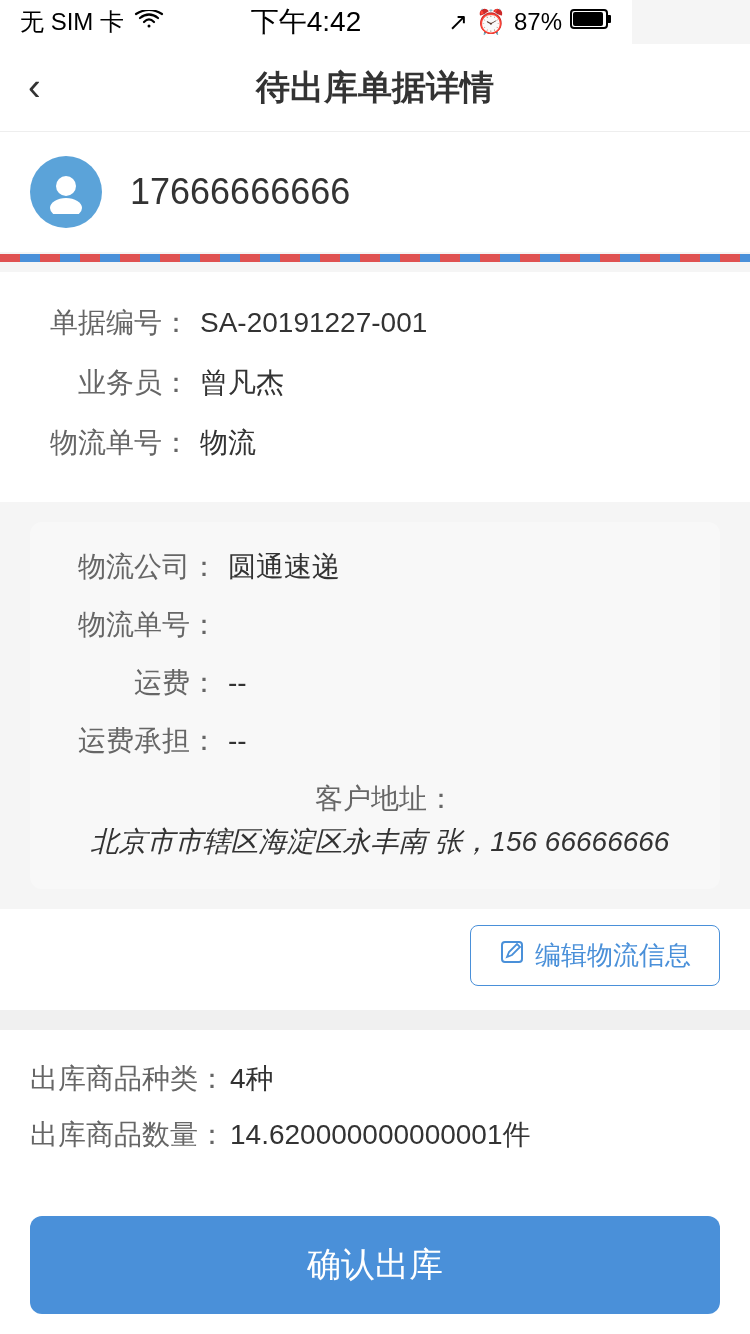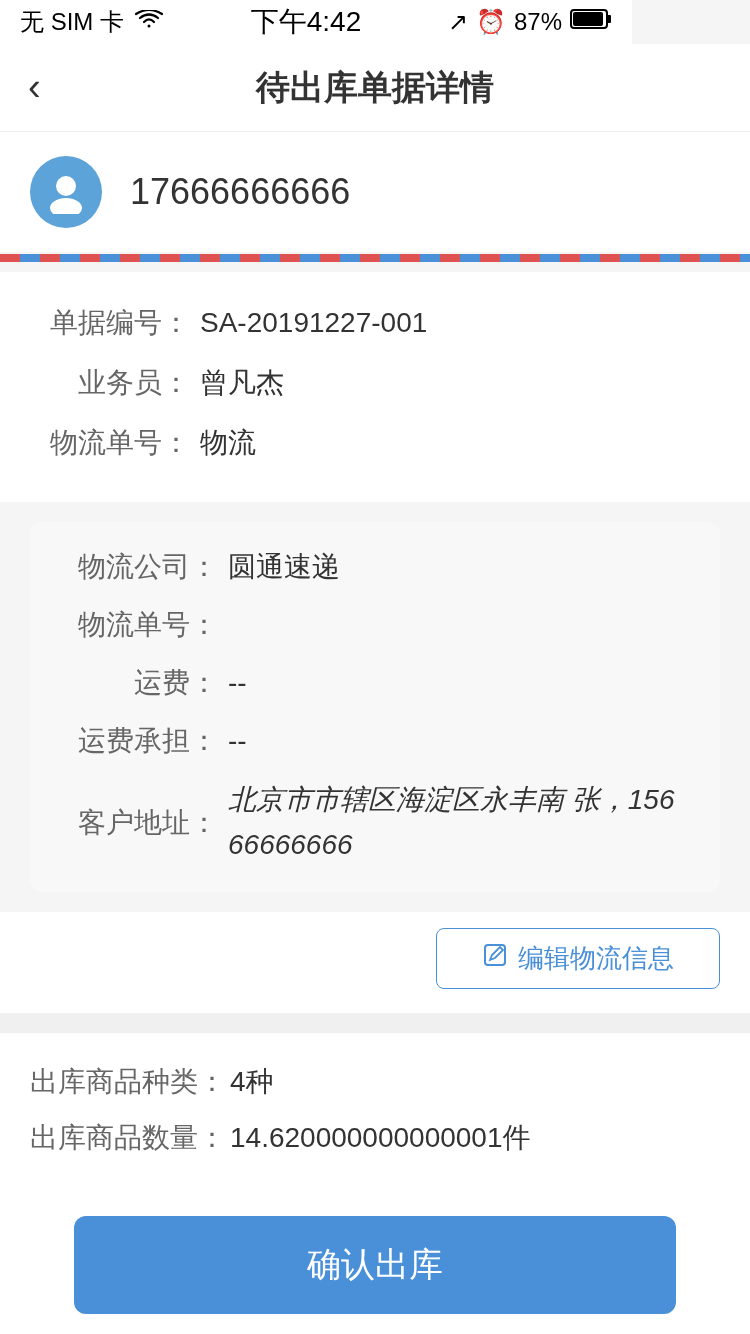--- a/index.html
+++ b/index.html
@@ -138,20 +138,21 @@
     }
     .logistics-row {
       display: flex;
       align-items: center;
       margin-bottom: 16px;
       font-size: 28px;
       line-height: 1.5;
     }
     .logistics-row:last-child {
       margin-bottom: 0;
+      flex-direction: column;
     }
     .logistics-label {
       color: #666;
       min-width: 160px;
       text-align: right;
       flex-shrink: 0;
     }
     .logistics-value {
       color: #333;
       flex: 1;
@@ -187,21 +188,21 @@
       align-items: center;
       justify-content: flex-end;
       padding: 16px 30px 24px 30px;
       background: #fff;
     }
     .btn-outline {
       border: 1.5px solid #4a90d9;
       color: #4a90d9;
       background: #fff;
       border-radius: 8px;
-      padding: 12px 45px;
+      padding: 12px 28px;
       font-size: 26px;
       display: flex;
       align-items: center;
       gap: 10px;
       cursor: pointer;
     }
 
     
     .section-divider {
       height: 20px;
@@ -247,21 +248,21 @@
     .confirm-btn-wrap {
       width: 750px;
       background: #fff;
       padding: 20px 0;
       position: fixed;
       bottom: 0;
       left: 0;
     }
     .confirm-btn {
       display: block;
-      width: 602px;
+      width: 690px;
       margin: 0 auto;
       background: #4a90d9;
       color: #fff;
       font-size: 34px;
       font-weight: 500;
       border: none;
       border-radius: 12px;
       padding: 26px 0;
       text-align: center;
       cursor: pointer;

